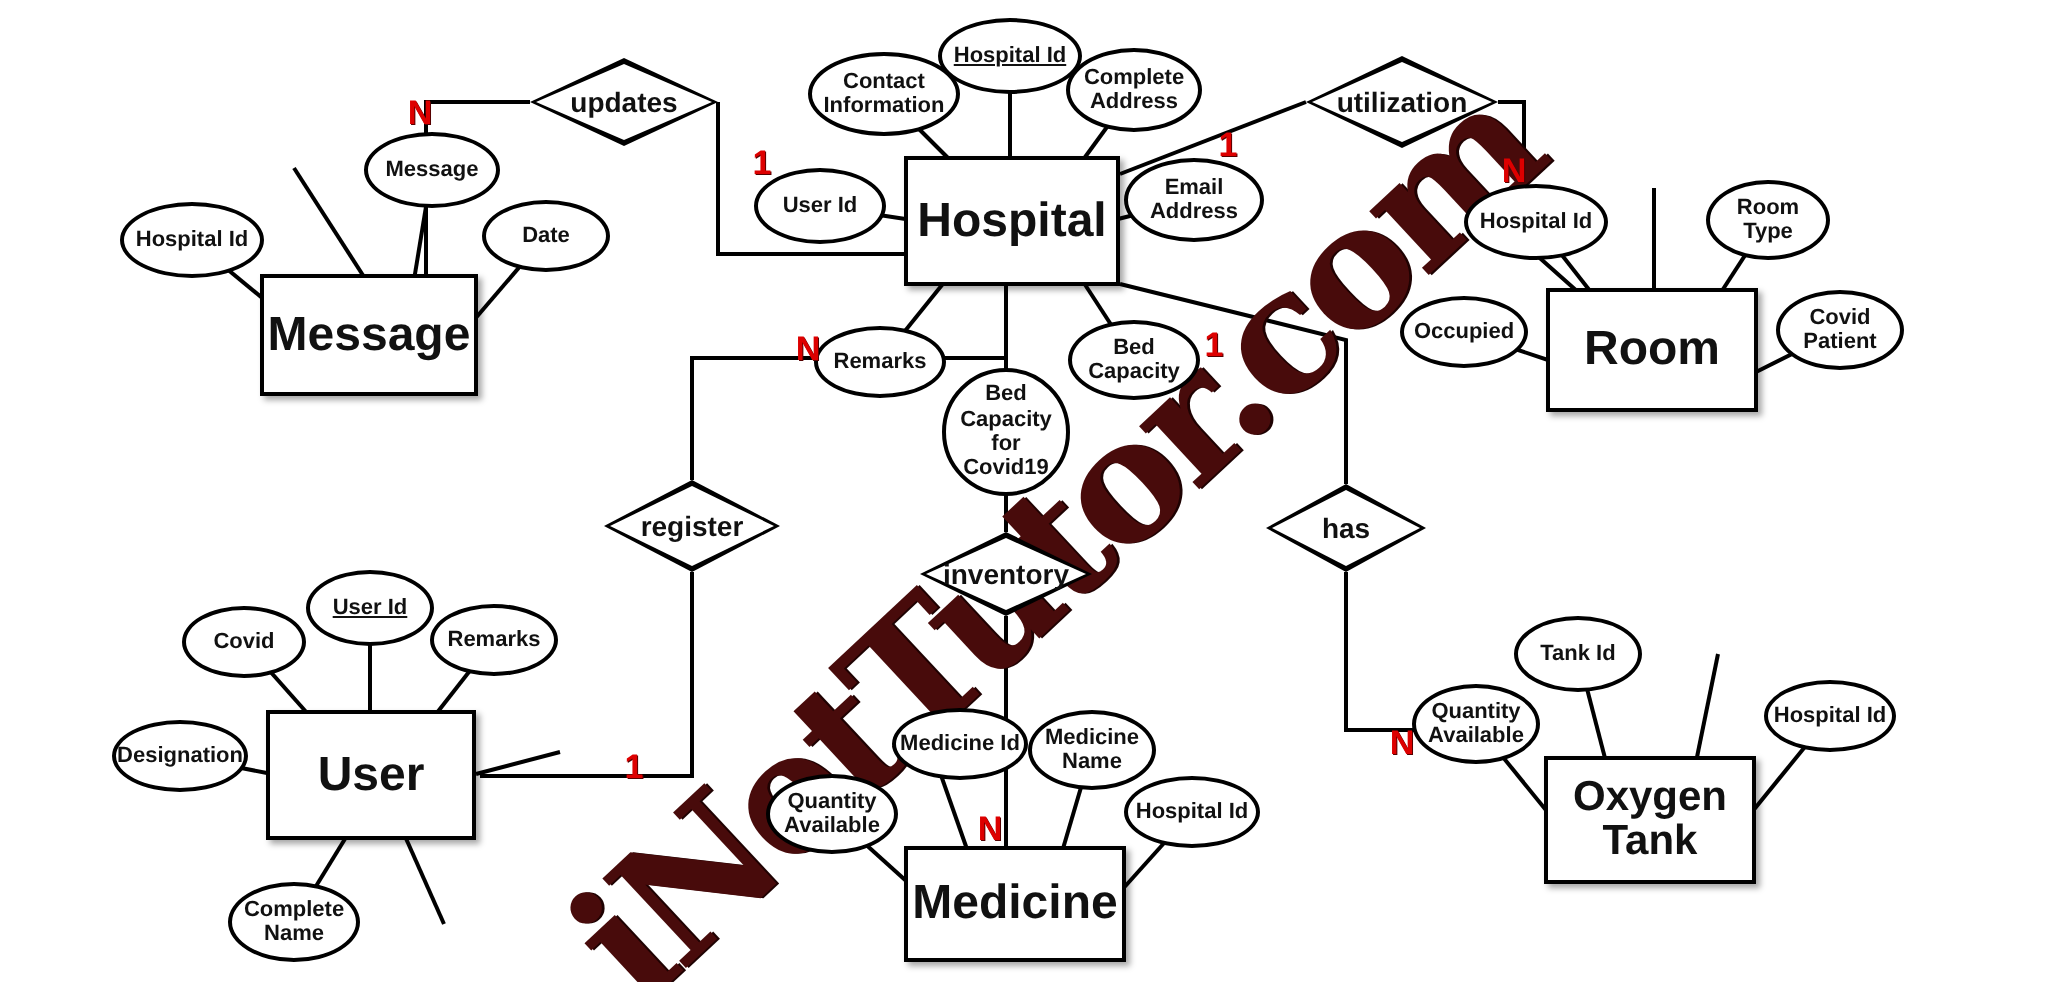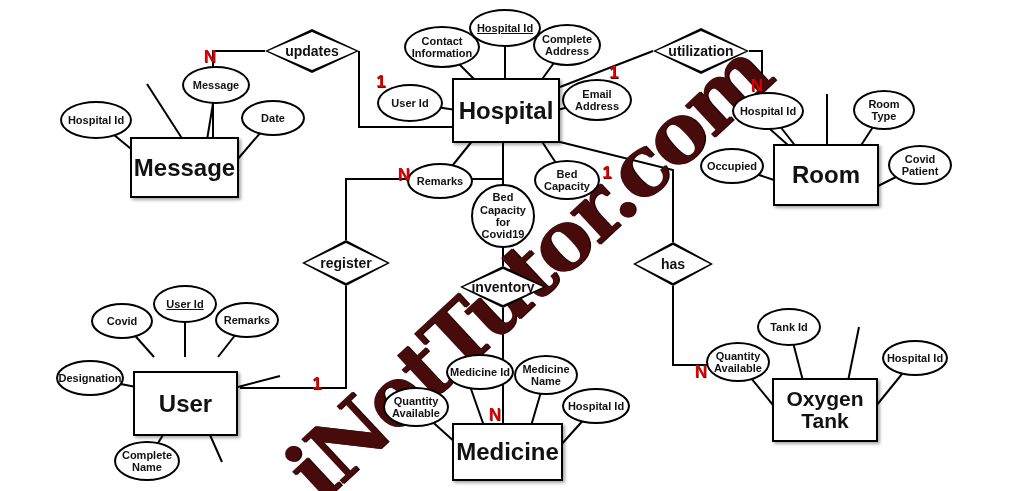--- a/index.html
+++ b/index.html
@@ -86,21 +86,21 @@
       <polyline points="503,143 503,266" fill="none" stroke="#000000" stroke-width="2"></polyline>
       <polyline points="503,308 503,424" fill="none" stroke="#000000" stroke-width="2"></polyline>
       <polyline points="673,242 673,170 560,142" fill="none" stroke="#000000" stroke-width="2"></polyline>
       <polyline points="673,286 673,365 740,365" fill="none" stroke="#000000" stroke-width="2"></polyline>
     </svg>
   <div id="watermark" style="color: rgb(72, 11, 11);">iNetTutor.com</div>
 
 <div class="entity" style="left: 130px; top: 137px; width: 109px; height: 61px; font-size: 24px;"><span class="shape-label">Message</span></div>
     <div class="entity" style="left: 452px; top: 78px; width: 108px; height: 65px; font-size: 24px;"><span class="shape-label">Hospital</span></div>
     <div class="entity" style="left: 773px; top: 144px; width: 106px; height: 62px; font-size: 24px;"><span class="shape-label">Room</span></div>
-    <div class="entity" style="left: 133px; top: 355px; width: 105px; height: 65px; font-size: 24px; margin-top: 16px;"><span class="shape-label">User</span></div>
+    <div class="entity" style="left: 133px; top: 355px; width: 105px; height: 65px; font-size: 24px;"><span class="shape-label">User</span></div>
     <div class="entity" style="left: 452px; top: 423px; width: 111px; height: 58px; font-size: 24px;"><span class="shape-label">Medicine</span></div>
     <div class="entity" style="left: 772px; top: 378px; width: 106px; height: 64px; font-size: 21px;"><span class="shape-label">Oxygen
 Tank</span></div>
     <div class="oval" style="left: 182px; top: 66px; width: 68px; height: 38px;"><span class="shape-label">Message</span></div>
     <div class="oval" style="left: 60px; top: 101px; width: 72px; height: 38px;"><span class="shape-label">Hospital Id</span></div>
     <div class="oval" style="left: 241px; top: 100px; width: 64px; height: 36px;"><span class="shape-label">Date</span></div>
     <div class="oval" style="left: 404px; top: 26px; width: 76px; height: 42px;"><span class="shape-label">Contact
 Information</span></div>
     <div class="oval pk" style="left: 469px; top: 9px; width: 72px; height: 38px;"><span class="shape-label">Hospital Id</span></div>
     <div class="oval" style="left: 533px; top: 24px; width: 68px; height: 42px;"><span class="shape-label">Complete

